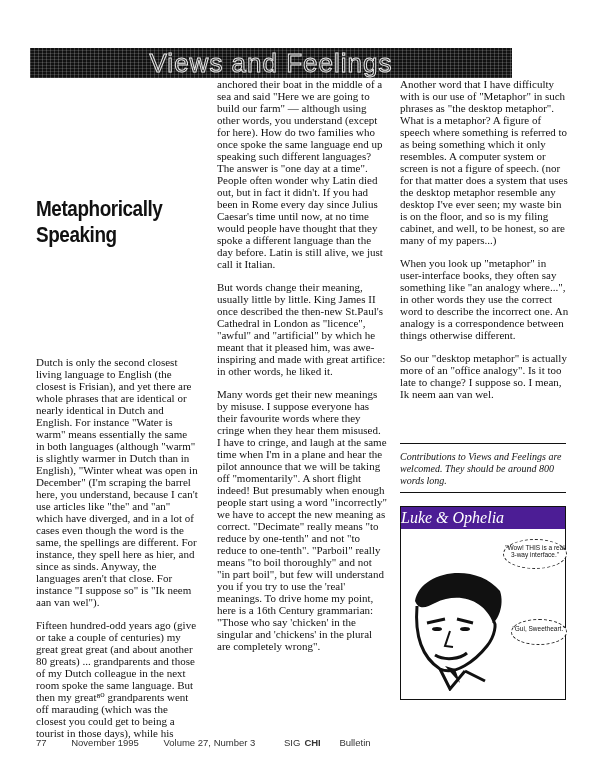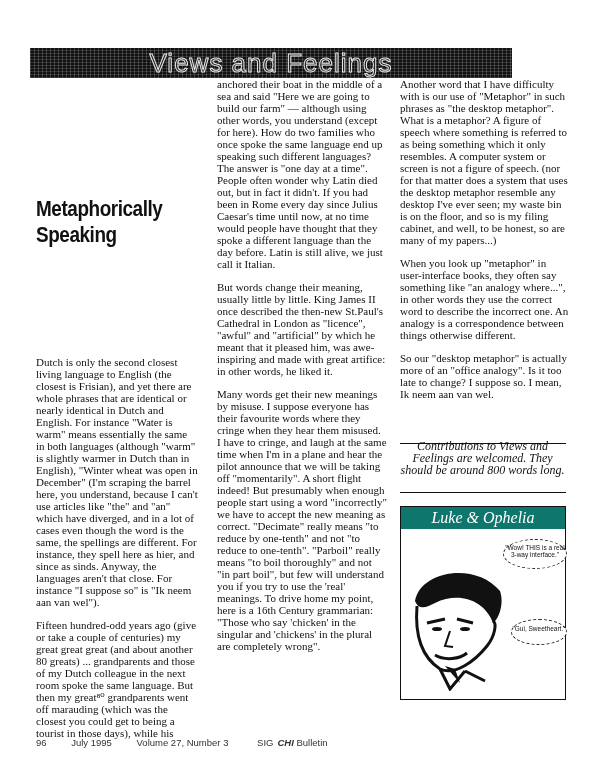--- a/index.html
+++ b/index.html
@@ -18,36 +18,36 @@
   .col { position: absolute; font-size: 11px; line-height: 12px; }
   .col p { margin: 0 0 11px 0; text-align: left; }
   .c1 { left: 36px; top: 356px; width: 162px; }
   .c2 { left: 217px; top: 78px; width: 170px; }
   .c3 { left: 400px; top: 78px; width: 170px; }
   .title { position: absolute; left: 36px; top: 196px; width: 160px;
            font-family: "Liberation Sans", "DejaVu Sans", sans-serif;
            font-weight: bold; font-size: 22px; line-height: 26px; letter-spacing: -0.5px; transform: scaleX(0.86); transform-origin: left; }
   .sig { font-style: italic; }
   .rule { position: absolute; left: 400px; width: 166px; height: 1px; background: #111; }
-  .contrib { position: absolute; left: 400px; top: 440px; width: 165px;
-             font-size: 12px; line-height: 12px; font-style: italic; text-align: center; }
+  .contrib { position: absolute; left: 400px; top: 451px; width: 165px;
+             font-size: 10px; line-height: 12px; font-style: italic; }
   .comic { position: absolute; left: 400px; top: 506px; width: 166px; height: 194px;
            border: 1px solid #111; box-sizing: border-box; background: #fff; }
-  .comic-head { background: #0f766e; color: #fff; height: 22px; text-align: center;
+  .comic-head { background: #4c1d95; color: #fff; height: 22px; 
                 font-style: italic; font-size: 16px; line-height: 22px; }
   .bubble { position: absolute; border: 1px dashed #222; border-radius: 50%;
             font-family: "Liberation Sans", "DejaVu Sans", sans-serif; font-size: 6.5px;
             line-height: 7px; text-align: center; background: #fff; }
   .b1 { left: 102px; top: 32px; width: 64px; height: 30px; padding-top: 4px; box-sizing: border-box; }
   .b2 { left: 110px; top: 112px; width: 56px; height: 26px; padding-top: 5px; box-sizing: border-box; }
   .face { position: absolute; left: 4px; top: 54px; }
   .footer { position: absolute; top: 737px; left: 36px; font-family: "Liberation Sans", "DejaVu Sans", sans-serif;
             font-size: 9.5px; color: #333; white-space: nowrap; }
   .footer span { margin-right: 22px; }
-  .footer b { font-weight: bold; font-style: italic; }
+  .footer b { font-weight: bold; }
 </style>
 </head>
 <body>
 
 <div class="banner">
   <div class="banner-title">Views and Feelings</div>
 </div>
 
 <div class="title">
   <div>Metaphorically</div>
@@ -86,17 +86,17 @@
     <ellipse cx="60" cy="68" rx="5" ry="2" fill="#111"></ellipse>
     <path d="M45 70 L40 85 L48 86" fill="none" stroke="#111" stroke-width="2"></path>
     <path d="M30 94 C40 100, 55 98, 62 92" fill="none" stroke="#111" stroke-width="3"></path>
     <path d="M35 108 L45 128 L60 110 M60 110 L80 120" fill="none" stroke="#111" stroke-width="3"></path>
     <path d="M40 105 L55 122 L50 108 Z" fill="#111"></path>
   </svg>
   <div class="bubble b2">"Gui, Sweetheart."</div>
 </div>
 
 <div class="footer">
-  <span>96</span>
-  <span>July 1995</span>
+  <span>77</span>
+  <span>November 1995</span>
   <span>Volume 27, Number 3</span>
-  <span><span style="margin:4px">SIG</span><b>CHI</b><span style="margin:0"> Bulletin</span></span>
+  <span><span style="margin:4px">SIG</span><b>CHI</b><span style="margin:16px"> Bulletin</span></span>
 </div>
 
 </body></html>

